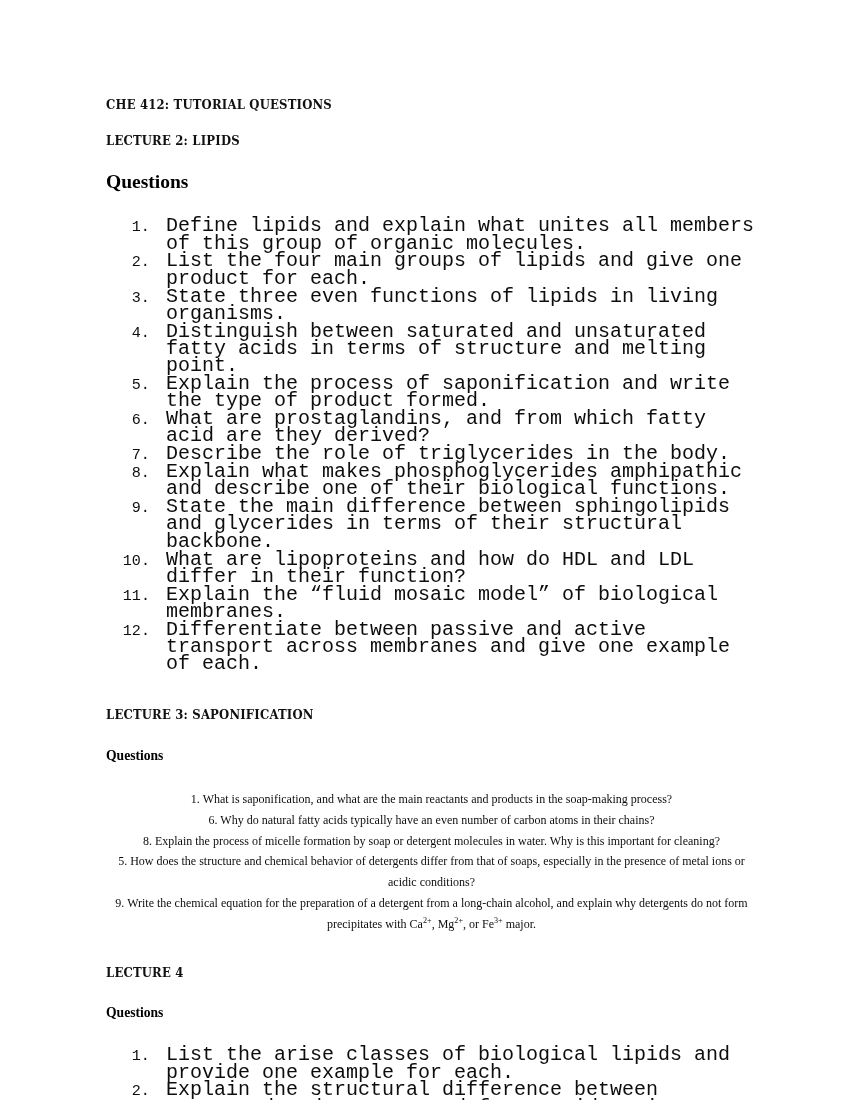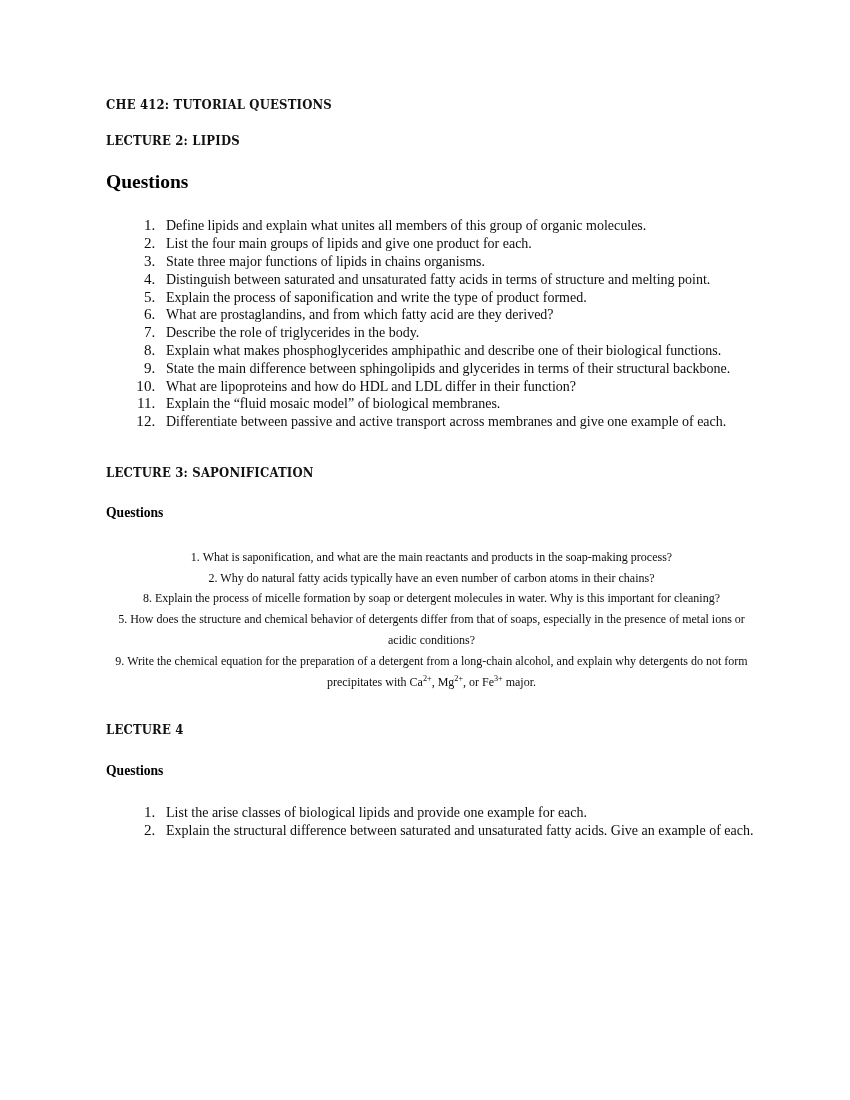--- a/index.html
+++ b/index.html
@@ -66,25 +66,26 @@
   }
 
   
   ol.q-list {
     margin: 0;
     padding: 0 0 0 53px;
     list-style-position: outside;
     list-style-type: decimal;
   }
   ol.q-list > li {
-    font-size: 14px;
+    font-size: 20px;
     line-height: 17.3px;
     padding-left: 7px;
     margin: 0 0 0.5px 0;
     text-align: left;
+    font-family: Liberation Mono, monospace;
   }
   ol.q-list > li::marker {
     font-size: 15.1px;
   }
 
   
   .q-paras {
     margin: 0;
     padding: 0;
   }
@@ -112,41 +113,41 @@
 
   <h1 class="doc-title">CHE 412: TUTORIAL QUESTIONS</h1>
 
   <h2 class="lecture-heading lec2">LECTURE 2: LIPIDS</h2>
 
   <h3 class="questions-main">Questions</h3>
 
   <ol class="q-list">
     <li>Define lipids and explain what unites all members of this group of organic molecules.</li>
     <li>List the four main groups of lipids and give one product for each.</li>
-    <li>State three major functions of lipids in chains organisms.</li>
+    <li>State three even functions of lipids in living organisms.</li>
     <li>Distinguish between saturated and unsaturated fatty acids in terms of structure and melting point.</li>
     <li>Explain the process of saponification and write the type of product formed.</li>
     <li>What are prostaglandins, and from which fatty acid are they derived?</li>
     <li>Describe the role of triglycerides in the body.</li>
     <li>Explain what makes phosphoglycerides amphipathic and describe one of their biological functions.</li>
     <li>State the main difference between sphingolipids and glycerides in terms of their structural backbone.</li>
     <li>What are lipoproteins and how do HDL and LDL differ in their function?</li>
     <li>Explain the “fluid mosaic model” of biological membranes.</li>
     <li>Differentiate between passive and active transport across membranes and give one example of each.</li>
   </ol>
 
   <div class="sec-gap-lec2-after"></div>
 
   <h2 class="lecture-heading spaced">LECTURE 3: SAPONIFICATION</h2>
 
   <h3 class="questions-sub">Questions</h3>
 
   <div class="q-paras">
     <p>1. What is saponification, and what are the main reactants and products in the soap-making process?</p>
-    <p>2. Why do natural fatty acids typically have an even number of carbon atoms in their chains?</p>
+    <p>6. Why do natural fatty acids typically have an even number of carbon atoms in their chains?</p>
     <p>8. Explain the process of micelle formation by soap or detergent molecules in water. Why is this important for cleaning?</p>
     <p>5. How does the structure and chemical behavior of detergents differ from that of soaps, especially in the presence of metal ions or acidic conditions?</p>
     <p><span>9. Write the chemical equation for the preparation of a detergent from a long-chain alcohol, and explain why detergents do not form precipitates with Ca</span><sup>2+</sup><span>, Mg</span><sup>2+</sup><span>, or Fe</span><sup>3+</sup><span> major.</span></p>
   </div>
 
   <div class="sec-gap-lec3-after"></div>
 
   <h2 class="lecture-heading spaced">LECTURE 4</h2>
 
   <h3 class="questions-sub">Questions</h3>

